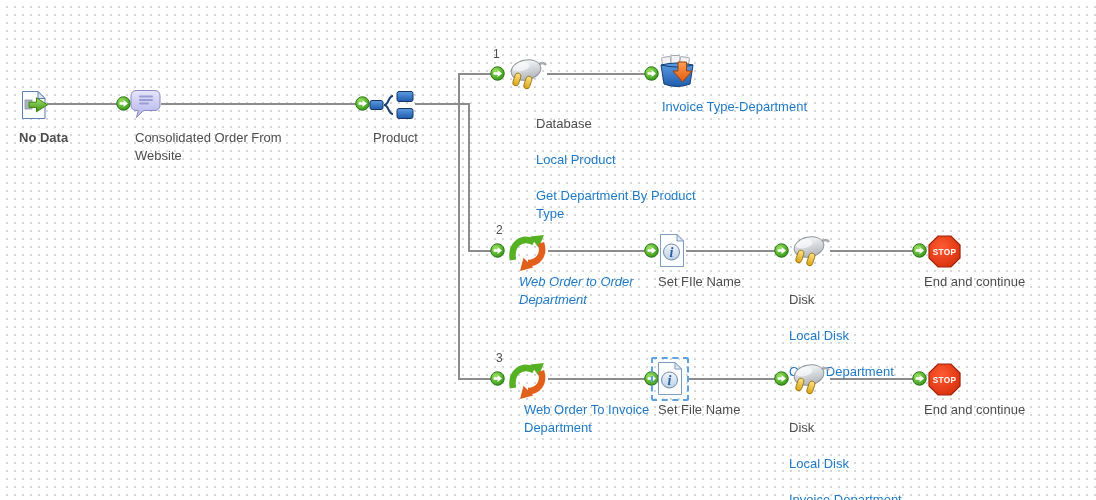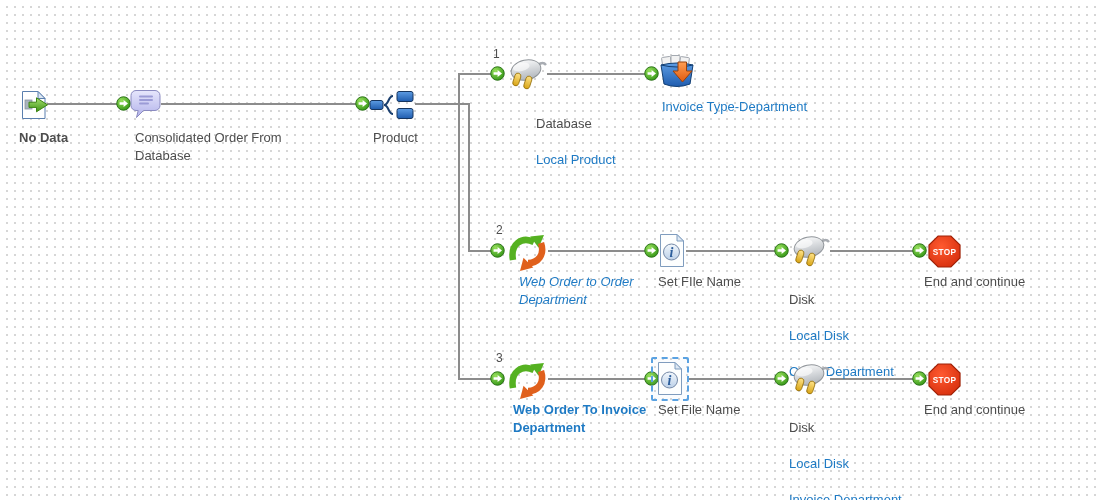--- a/index.html
+++ b/index.html
@@ -196,37 +196,39 @@
       </svg>
   </div>
   <div class="lbl" style="left:19px; top:129px;font-weight:bold;">No Data</div>
 
   <div class="node" style="left:130px; top:88px; width:32px; height:32px;">
     <svg viewBox="0 0 32 32">
         <use href="#sym-message"></use>
       </svg>
   </div>
   <div class="lbl" style="left:135px; top:129px; width:185px;">Consolidated Order From
-Database</div>
+Website</div>
 
   <div class="node" style="left:369px; top:91px; width:46px; height:28px;">
     <svg viewBox="0 0 46 28">
         <use href="#sym-branch"></use>
       </svg>
   </div>
   <div class="lbl" style="left:373px; top:129px;">Product</div>
 
   <div class="node" style="left:505px; top:57px; width:42px; height:34px;">
     <svg viewBox="0 0 42 34">
         <use href="#sym-plug"></use>
       </svg>
   </div>
   <div class="stack" style="left:536px; top:97px; width:185px;">
     <div>Database</div>
     <div class="blue">Local Product</div>
+    <div class="blue">Get Department By Product
+Type</div>
   </div>
 
   <div class="node" style="left:658px; top:54px; width:38px; height:37px;">
     <svg viewBox="0 0 38 37">
         <use href="#sym-cardbox"></use>
       </svg>
   </div>
   <div class="lbl blue" style="left:662px; top:98px;">Invoice Type-Department</div>
 
   <div class="node" style="left:506px; top:230px; width:42px; height:42px;">
@@ -261,21 +263,21 @@
       <text x="17" y="20.5" class="stop-text">STOP</text>
     </svg>
   </div>
   <div class="lbl" style="left:924px; top:273px;">End and continue</div>
 
   <div class="node" style="left:506px; top:358px; width:42px; height:42px;">
     <svg viewBox="0 0 42 42">
         <use href="#sym-transform"></use>
       </svg>
   </div>
-  <div class="lbl blue" style="left:513px; top:401px; width:175px;font-weight:bold;">Web Order To Invoice
+  <div class="lbl blue" style="left:524px; top:401px; width:175px;">Web Order To Invoice
 Department</div>
 
   <div class="sel" style="left:651px; top:357px; width:38px; height:44px;"></div>
   <div class="node" style="left:656px; top:361px; width:28px; height:35px;">
     <svg viewBox="0 0 28 35">
         <use href="#sym-fileinfo"></use>
       </svg>
   </div>
   <div class="lbl" style="left:658px; top:401px;">Set File Name</div>
 

